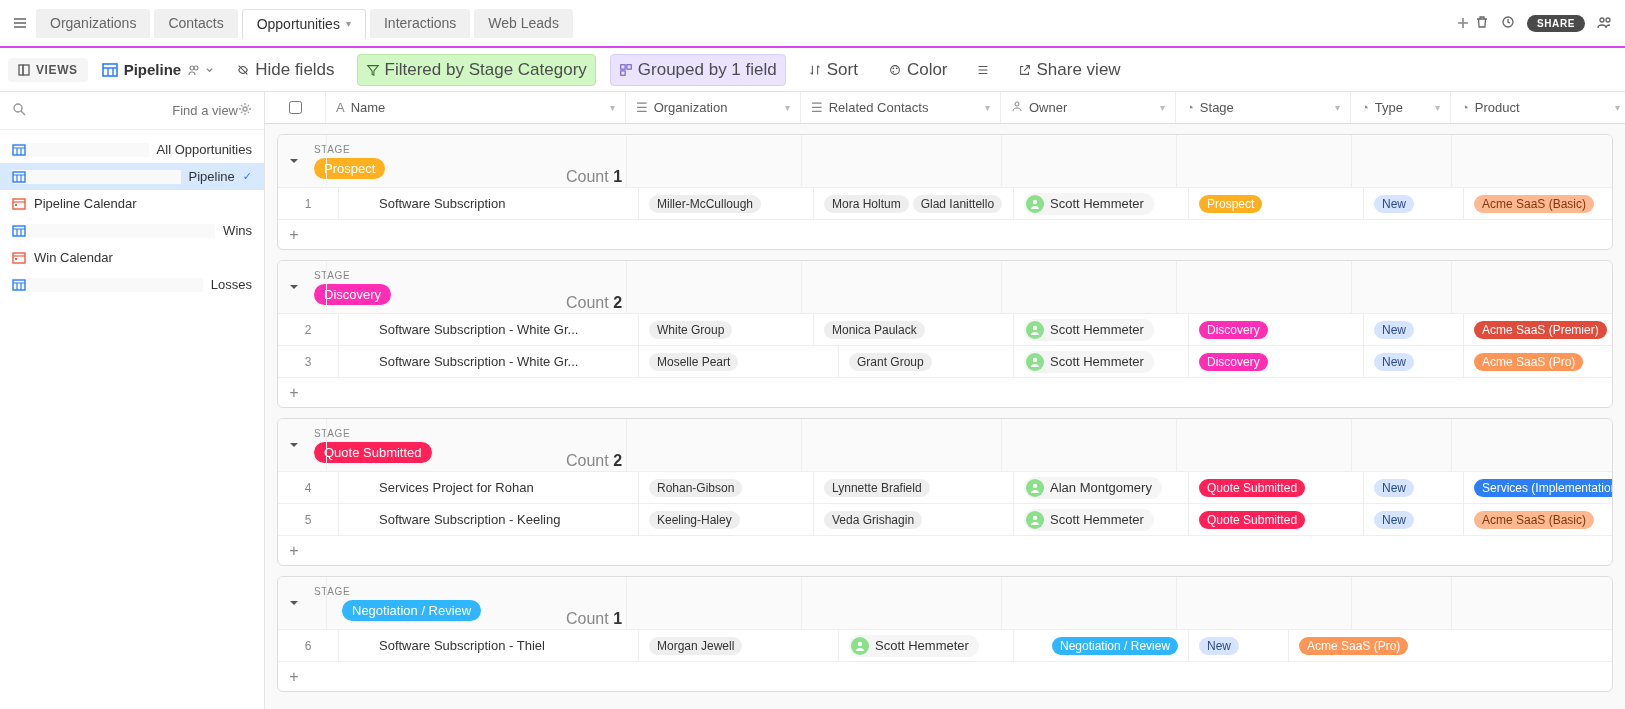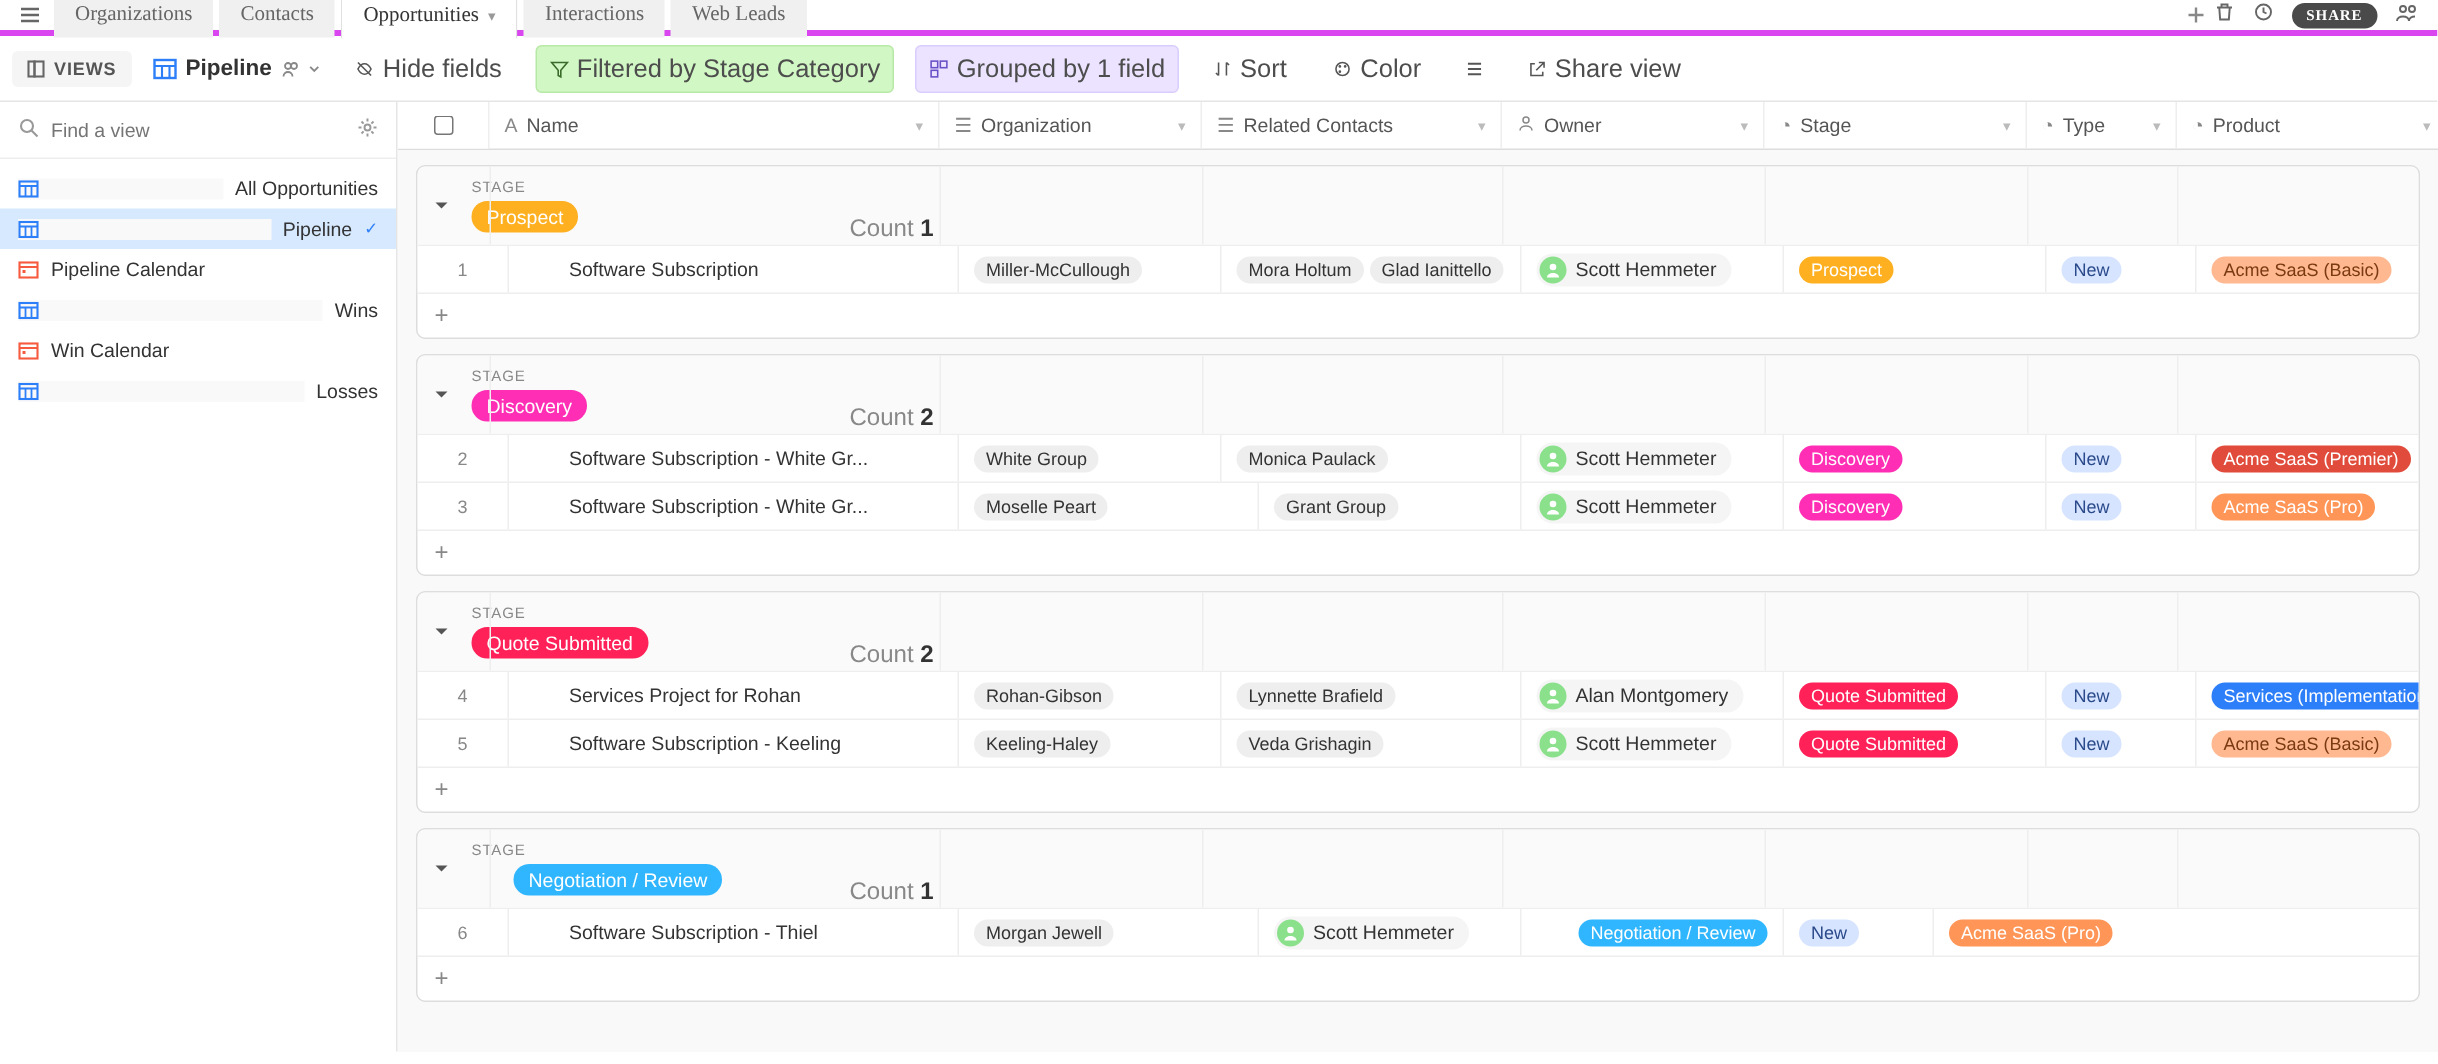--- a/index.html
+++ b/index.html
@@ -10,25 +10,24 @@
   background: #fff;
   width: 1625px;
   height: 709px;
   overflow: hidden;
 }
 
 
 .topbar {
   display: flex;
   align-items: center;
-  height: 24px;
+  height: 48px;
   background: #fff;
-  border-bottom: 4px solid #d946ef;
+  border-bottom: 2px solid #d946ef;
   padding: 0 4px;
-  font-family: Liberation Serif, serif;
 }
 .hamburger {
   width: 32px;
   display: flex;
   align-items: center;
   justify-content: center;
   color: #555;
   cursor: pointer;
 }
 .tabs { display: flex; flex: 1; }
@@ -146,20 +145,21 @@
   align-items: center;
   padding: 10px 12px;
   border-bottom: 1px solid #eee;
 }
 .sidebar-search input {
   flex: 1;
   border: none;
   outline: none;
   font-size: 13px;
   color: #333;
+  text-align: right;
 }
 .sidebar-search .search-icon { color: #888; margin-right: 8px; }
 .sidebar-search .gear-icon { color: #999; cursor: pointer; }
 .view-list { padding: 6px 0; }
 .view-item {
   display: flex;
   align-items: center;
   gap: 8px;
   padding: 6px 12px;
   cursor: pointer;

